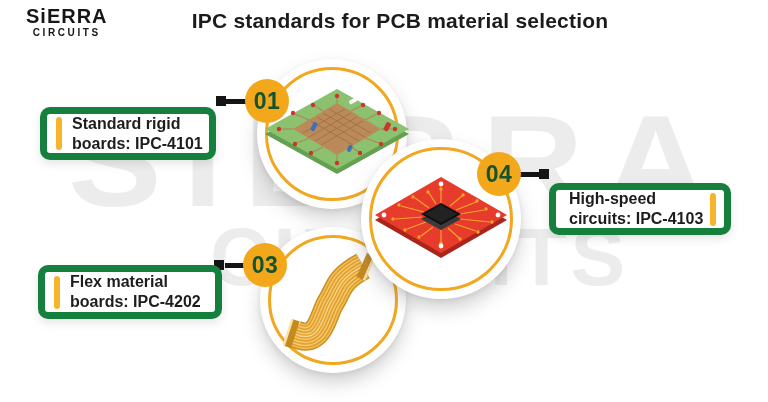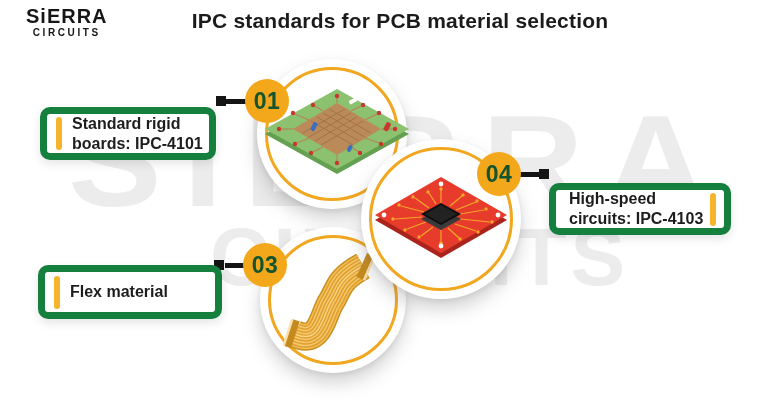--- a/index.html
+++ b/index.html
@@ -234,16 +234,17 @@
       <span>High-speed</span><br>
       <span>circuits: IPC-4103</span>
     </div>
     <span class="bar"></span>
   </div>
 
   <div class="card card3">
     <span class="bar"></span>
     <div class="card-text">
       <span>Flex material</span><br>
+      <span>boards: IPC-4202</span>
     </div>
   </div>
 
 </div>
 
 </body></html>

